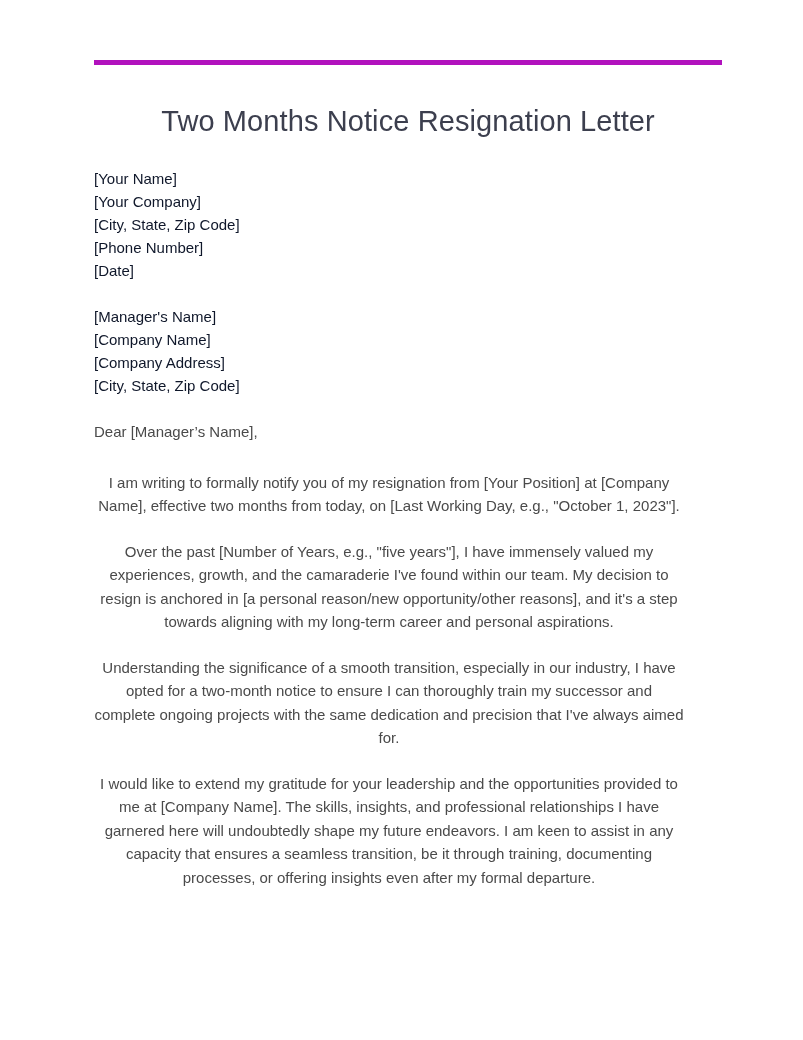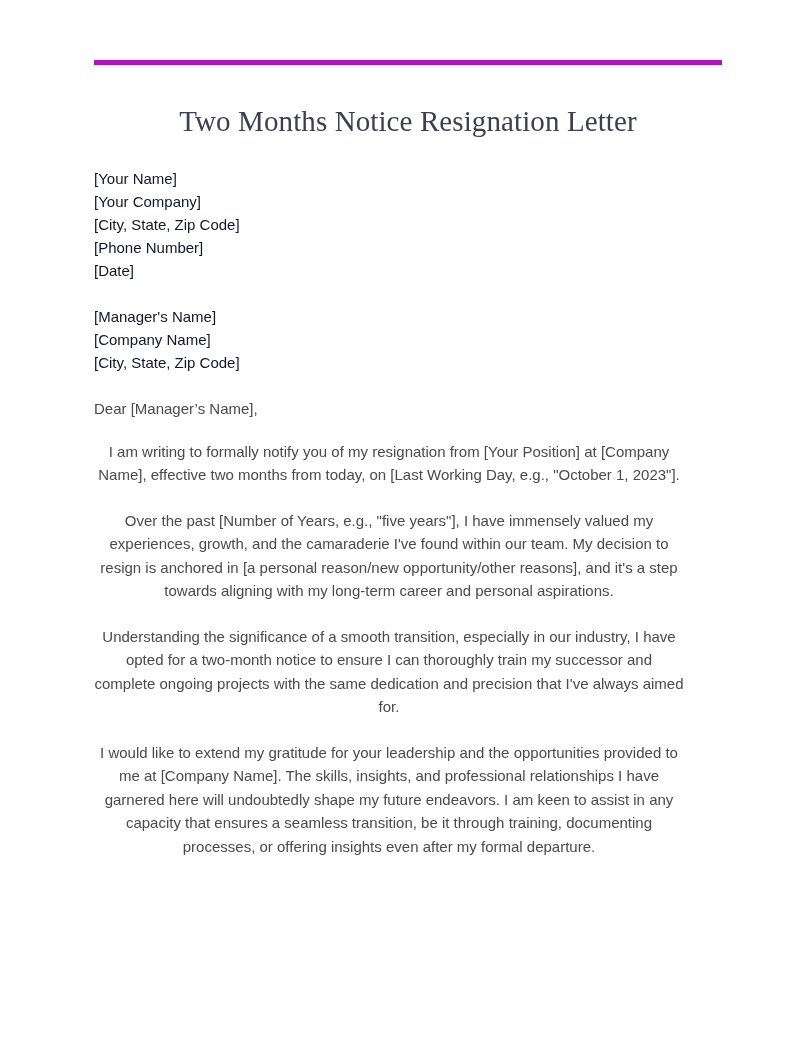--- a/index.html
+++ b/index.html
@@ -29,40 +29,39 @@
   }
   .doc-title {
     margin: 38px 0 0 0;
     width: 628px;
     text-align: center;
     font-size: 29px;
     font-weight: 400;
     line-height: 1.3;
     color: #3c3f4e;
     letter-spacing: 0.1px;
-    font-family: Liberation Serif, serif;
   }
   .content {
     width: 590px;
     margin-top: 26px;
   }
   .addr-block {
     margin: 0 0 23px 0;
   }
   .addr-line {
     font-size: 15px;
     line-height: 23px;
     color: #0f172a;
     white-space: pre-wrap;
   }
   .salutation {
     font-size: 15px;
     line-height: 23px;
     color: #4a4a4a;
-    margin: 0 0 20px 0;
+    margin: 0 0 28px 0;
   }
   .para {
     font-size: 15px;
     line-height: 23.5px;
     color: #4a4a4a;
     margin: 0 0 22px 0;
     text-align: center;
   }
   .para:last-child {
     margin-bottom: 0;
@@ -83,20 +82,21 @@
       <div class="addr-line">[Your Name]</div>
       <div class="addr-line">[Your Company]</div>
       <div class="addr-line">[City, State, Zip Code]</div>
       <div class="addr-line">[Phone Number]</div>
       <div class="addr-line">[Date]</div>
     </div>
 
     <div class="addr-block">
       <div class="addr-line">[Manager's Name]</div>
       <div class="addr-line">[Company Name]</div>
+      <div class="addr-line">[Company Address]</div>
       <div class="addr-line">[City, State, Zip Code]</div>
     </div>
 
     <div class="salutation">Dear [Manager’s Name],</div>
 
     <p class="para">I am writing to formally notify you of my resignation from [Your Position] at [Company Name], effective two months from today, on [Last Working Day, e.g., "October 1, 2023"].</p>
     <p class="para">Over the past [Number of Years, e.g., "five years"], I have immensely valued my experiences, growth, and the camaraderie I've found within our team. My decision to resign is anchored in [a personal reason/new opportunity/other reasons], and it's a step towards aligning with my long-term career and personal aspirations.</p>
     <p class="para">Understanding the significance of a smooth transition, especially in our industry, I have opted for a two-month notice to ensure I can thoroughly train my successor and complete ongoing projects with the same dedication and precision that I've always aimed for.</p>
     <p class="para">I would like to extend my gratitude for your leadership and the opportunities provided to me at [Company Name]. The skills, insights, and professional relationships I have garnered here will undoubtedly shape my future endeavors. I am keen to assist in any capacity that ensures a seamless transition, be it through training, documenting processes, or offering insights even after my formal departure.</p>
 

